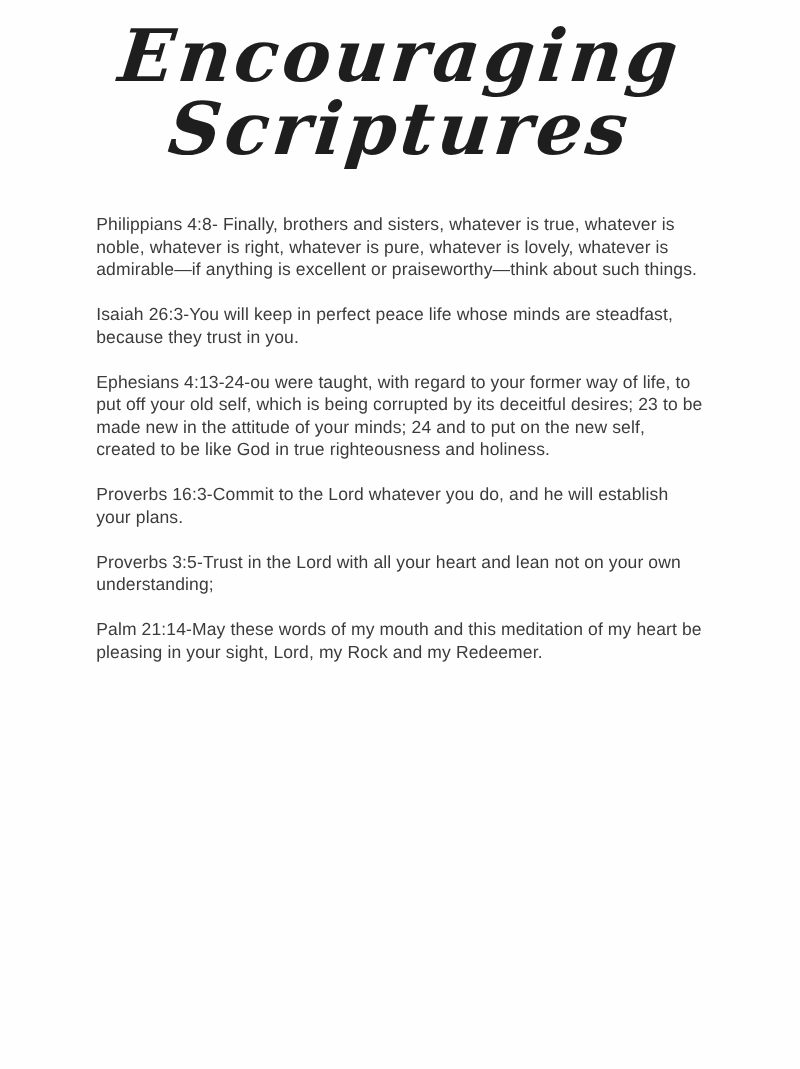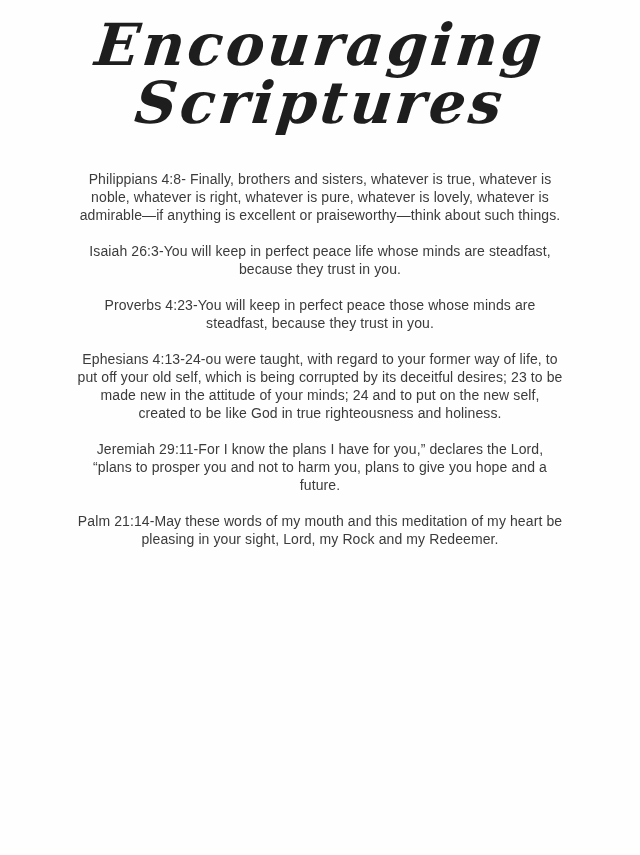--- a/index.html
+++ b/index.html
@@ -36,36 +36,36 @@
     width: 486px;
     margin: 34px auto 0 auto;
   }
   .verse {
     margin: 0 0 18px 0;
     font-size: 14px;
     line-height: 18px;
     letter-spacing: 0.1px;
     color: #3b3b3b;
     white-space: pre-line;
-    text-align: center;
+    text-align: left;
   }
 </style>
 </head>
 <body>
 
 <div class="page">
 
   <header class="title-block">
     <div class="title-line">Encouraging</div>
     <div class="title-line second">Scriptures</div>
   </header>
 
   <main class="verses">
     <p class="verse">Philippians 4:8- Finally, brothers and sisters, whatever is true, whatever is noble, whatever is right, whatever is pure, whatever is lovely, whatever is admirable—if anything is excellent or praiseworthy—think about such things.</p>
     <p class="verse">Isaiah 26:3-You will keep in perfect peace life whose minds are steadfast,
 because they trust in you.</p>
-    <p class="verse">Proverbs 4:23-You will keep in perfect peace those whose minds are steadfast, because they trust in you.</p>
     <p class="verse">Ephesians 4:13-24-ou were taught, with regard to your former way of life, to put off your old self, which is being corrupted by its deceitful desires; 23 to be made new in the attitude of your minds; 24 and to put on the new self, created to be like God in true righteousness and holiness.</p>
-    <p class="verse">Jeremiah 29:11-For I know the plans I have for you,” declares the Lord, “plans to prosper you and not to harm you, plans to give you hope and a future.</p>
+    <p class="verse">Proverbs 16:3-Commit to the Lord whatever you do, and he will establish your plans.</p>
+    <p class="verse">Proverbs 3:5-Trust in the Lord with all your heart and lean not on your own understanding;</p>
     <p class="verse">Palm 21:14-May these words of my mouth and this meditation of my heart be pleasing in your sight, Lord, my Rock and my Redeemer.</p>
   </main>
 
 </div>
 
 </body></html>

